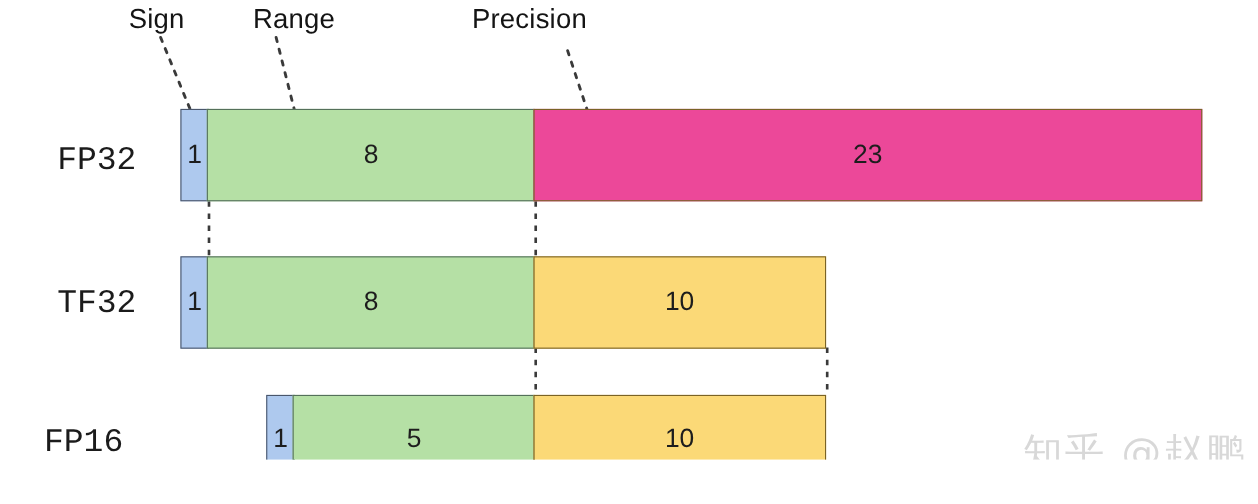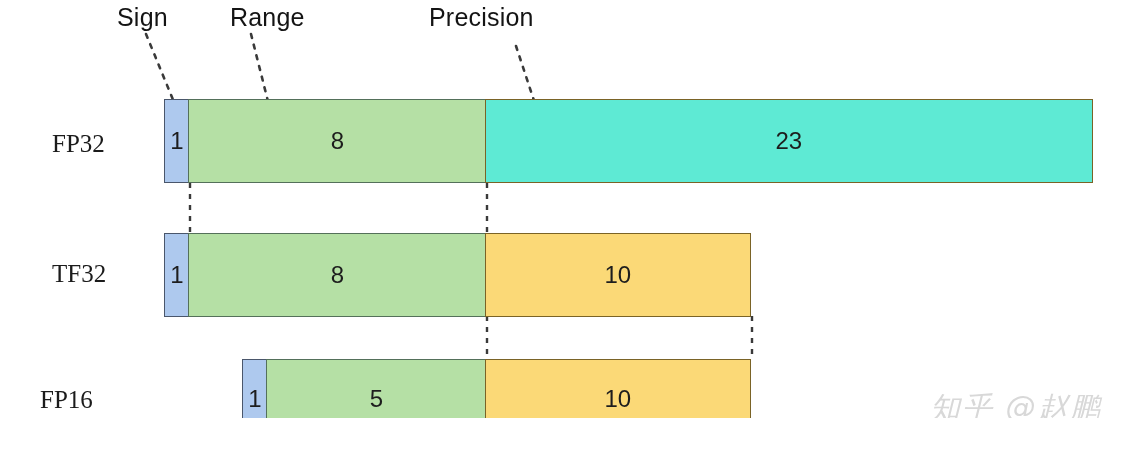--- a/index.html
+++ b/index.html
@@ -34,24 +34,24 @@
     left: 0;
     top: 0;
     width: 1144px;
     height: 458px;
     pointer-events: none;
   }
 
   
   .row-label {
     position: absolute;
-    font-size: 25px;
+    font-size: 30px;
     color: #1b1b1b;
     white-space: nowrap;
-    font-family: Liberation Serif, serif;
+    font-family: Liberation Mono, monospace;
   }
 
   
   .bar-row {
     position: absolute;
     display: flex;
     box-sizing: border-box;
   }
   .seg {
     box-sizing: border-box;
@@ -65,26 +65,25 @@
     font-family: "Liberation Sans", sans-serif;
   }
   .seg:first-child { margin-left: 0; }
   .seg.sign   { border-color: #4a566b; }
   .seg.range  { border-color: #54705a; }
   .seg.prec   { border-color: #7a6326; }
 
   
   .watermark {
     position: absolute;
-    font-size: 30px;
+    font-size: 36px;
     color: #d8d8d8;
     letter-spacing: 2px;
     white-space: nowrap;
     font-family: "DejaVu Sans", sans-serif;
-    font-style: italic;
   }
 </style>
 </head>
 <body>
 
 <div id="stage">
 
   <div id="anno-layer">
       <div class="anno-label" style="left: 117px; top: 3px;">Sign</div>
       <div class="anno-label" style="left: 186px; top: 3px; margin-left: 44px;">Range</div>
@@ -99,21 +98,21 @@
       <line x1="487" y1="183" x2="487" y2="234" stroke="#3a3a3a" stroke-width="2.4" stroke-dasharray="5 6"></line>
       <line x1="487" y1="316" x2="487" y2="360" stroke="#3a3a3a" stroke-width="2.4" stroke-dasharray="5 6"></line>
       <line x1="752" y1="316" x2="752" y2="360" stroke="#3a3a3a" stroke-width="2.4" stroke-dasharray="5 6"></line>
     </svg>
 
   <div id="rows-layer">
       <div class="row-label" style="left: 52px; top: 130px;">FP32</div>
       <div class="bar-row" style="left: 164px; top: 99px; height: 84px;">
         <div class="seg sign" style="width: 26px; background: rgb(174, 201, 238);">1</div>
         <div class="seg range" style="width: 298px; background: rgb(181, 224, 165);">8</div>
-        <div class="seg prec" style="width: 608px; background: #5eead4;">23</div>
+        <div class="seg prec" style="width: 608px; background: #ec4899;">23</div>
       </div>
       <div class="row-label" style="left: 52px; top: 260px;">TF32</div>
       <div class="bar-row" style="left: 164px; top: 233px; height: 84px;">
         <div class="seg sign" style="width: 26px; background: rgb(174, 201, 238);">1</div>
         <div class="seg range" style="width: 298px; background: rgb(181, 224, 165);">8</div>
         <div class="seg prec" style="width: 266px; background: rgb(251, 217, 119);">10</div>
       </div>
       <div class="row-label" style="left: 40px; top: 386px;">FP16</div>
       <div class="bar-row" style="left: 242px; top: 359px; height: 79px;">
         <div class="seg sign" style="width: 26px; background: rgb(174, 201, 238);">1</div>

